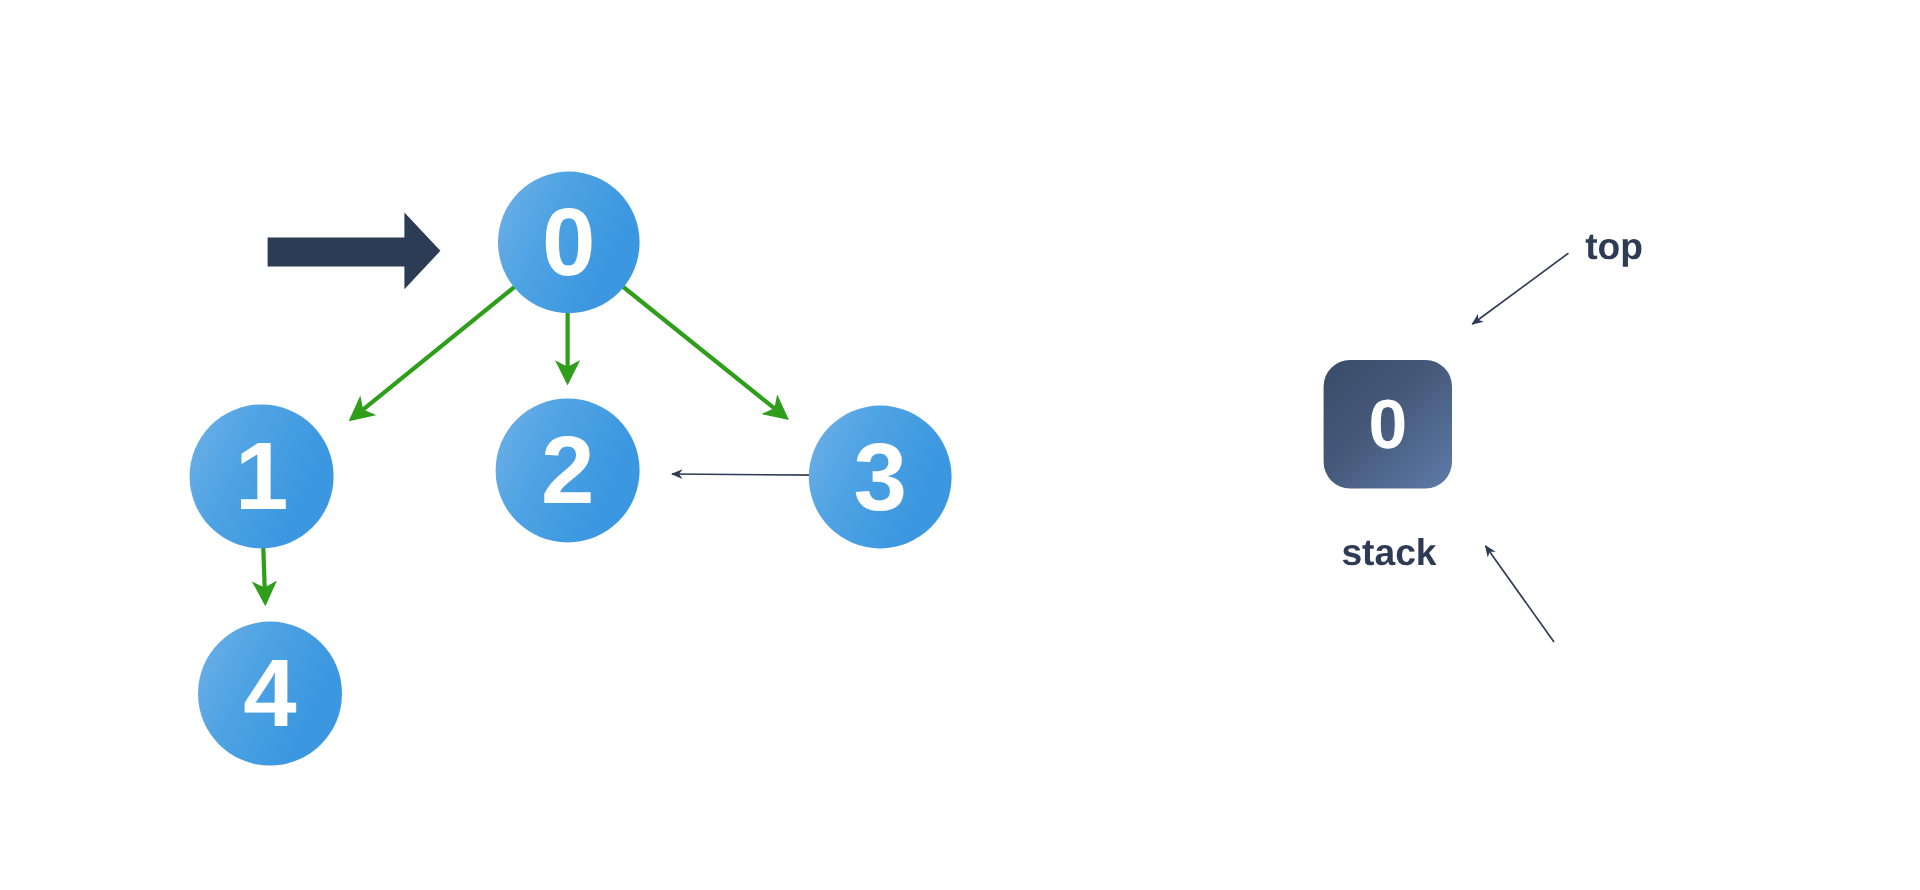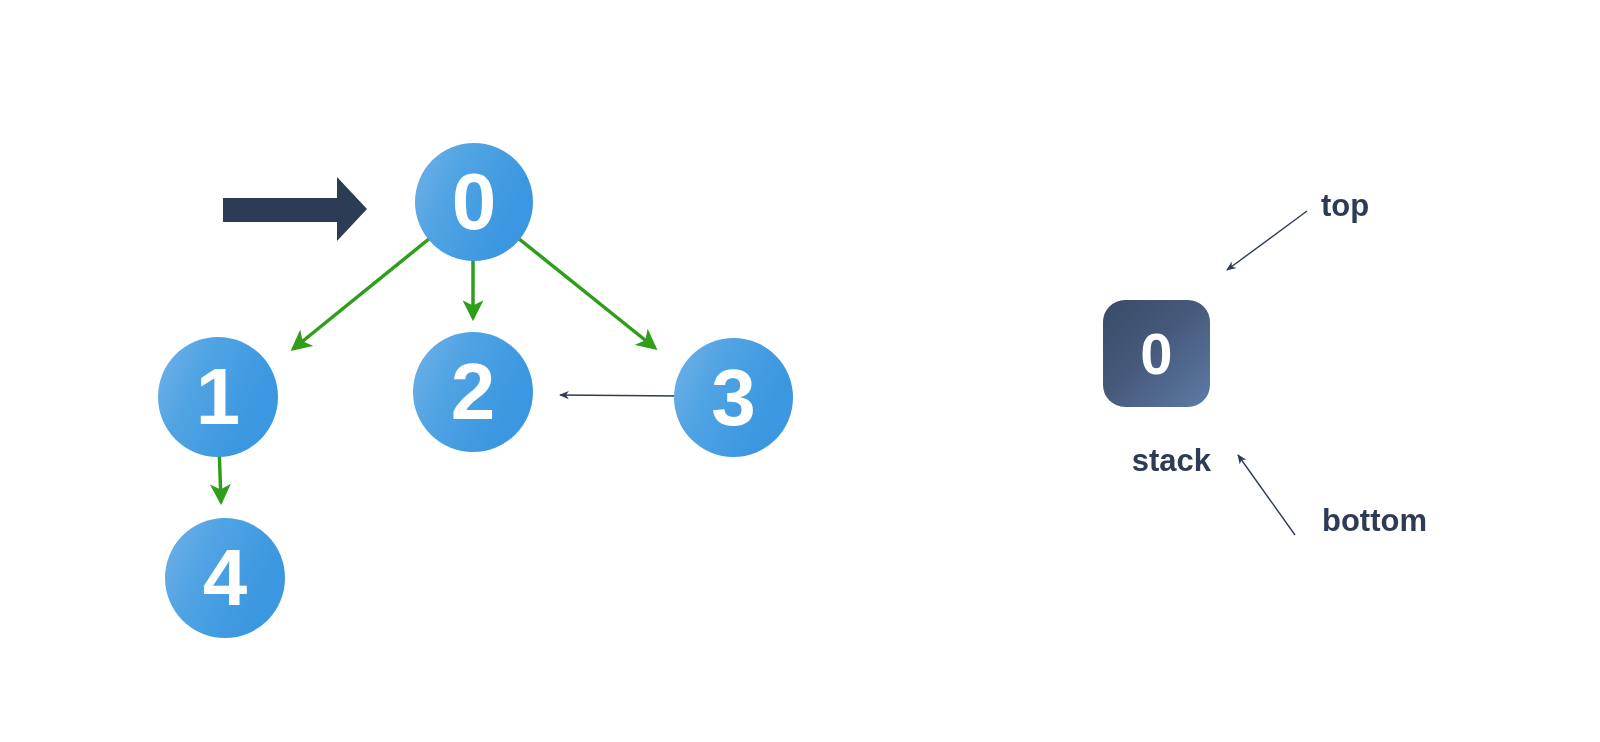--- a/index.html
+++ b/index.html
@@ -54,21 +54,21 @@
   }
   .lbl {
     position: absolute;
     color: #2d3b55;
     font-weight: bold;
     font-size: 31px;
     line-height: 1;
     white-space: nowrap;
   }
   #top-label    { left: 1321px; top: 190px; }
-  #stack-label  { left: 1104px; top: 445px; width: 107px; text-align: right; }
+  #stack-label  { left: 1104px; top: 445px; width: 107px; text-align: center; }
   #bottom-label { left: 1322px; top: 505px; }
 </style>
 </head>
 <body>
 
 <div id="canvas">
 
   <svg id="arrow-layer" viewBox="0 0 1600 742" xmlns="http://www.w3.org/2000/svg">
     <defs>
       <marker id="greenHead" viewBox="0 0 10 10" refX="8.5" refY="5" markerWidth="6" markerHeight="6" orient="auto-start-reverse">
@@ -95,15 +95,14 @@
   <div class="node" id="node-0">0</div>
   <div class="node" id="node-1">1</div>
   <div class="node" id="node-2">2</div>
   <div class="node" id="node-3">3</div>
   <div class="node" id="node-4">4</div>
 
   <div class="stack-cell">0</div>
 
   <div class="lbl" id="top-label">top</div>
   <div class="lbl" id="stack-label">stack</div>
-  <div class="lbl" id="bottom-label">bottom</div>
 
 </div>
 
 </body></html>

